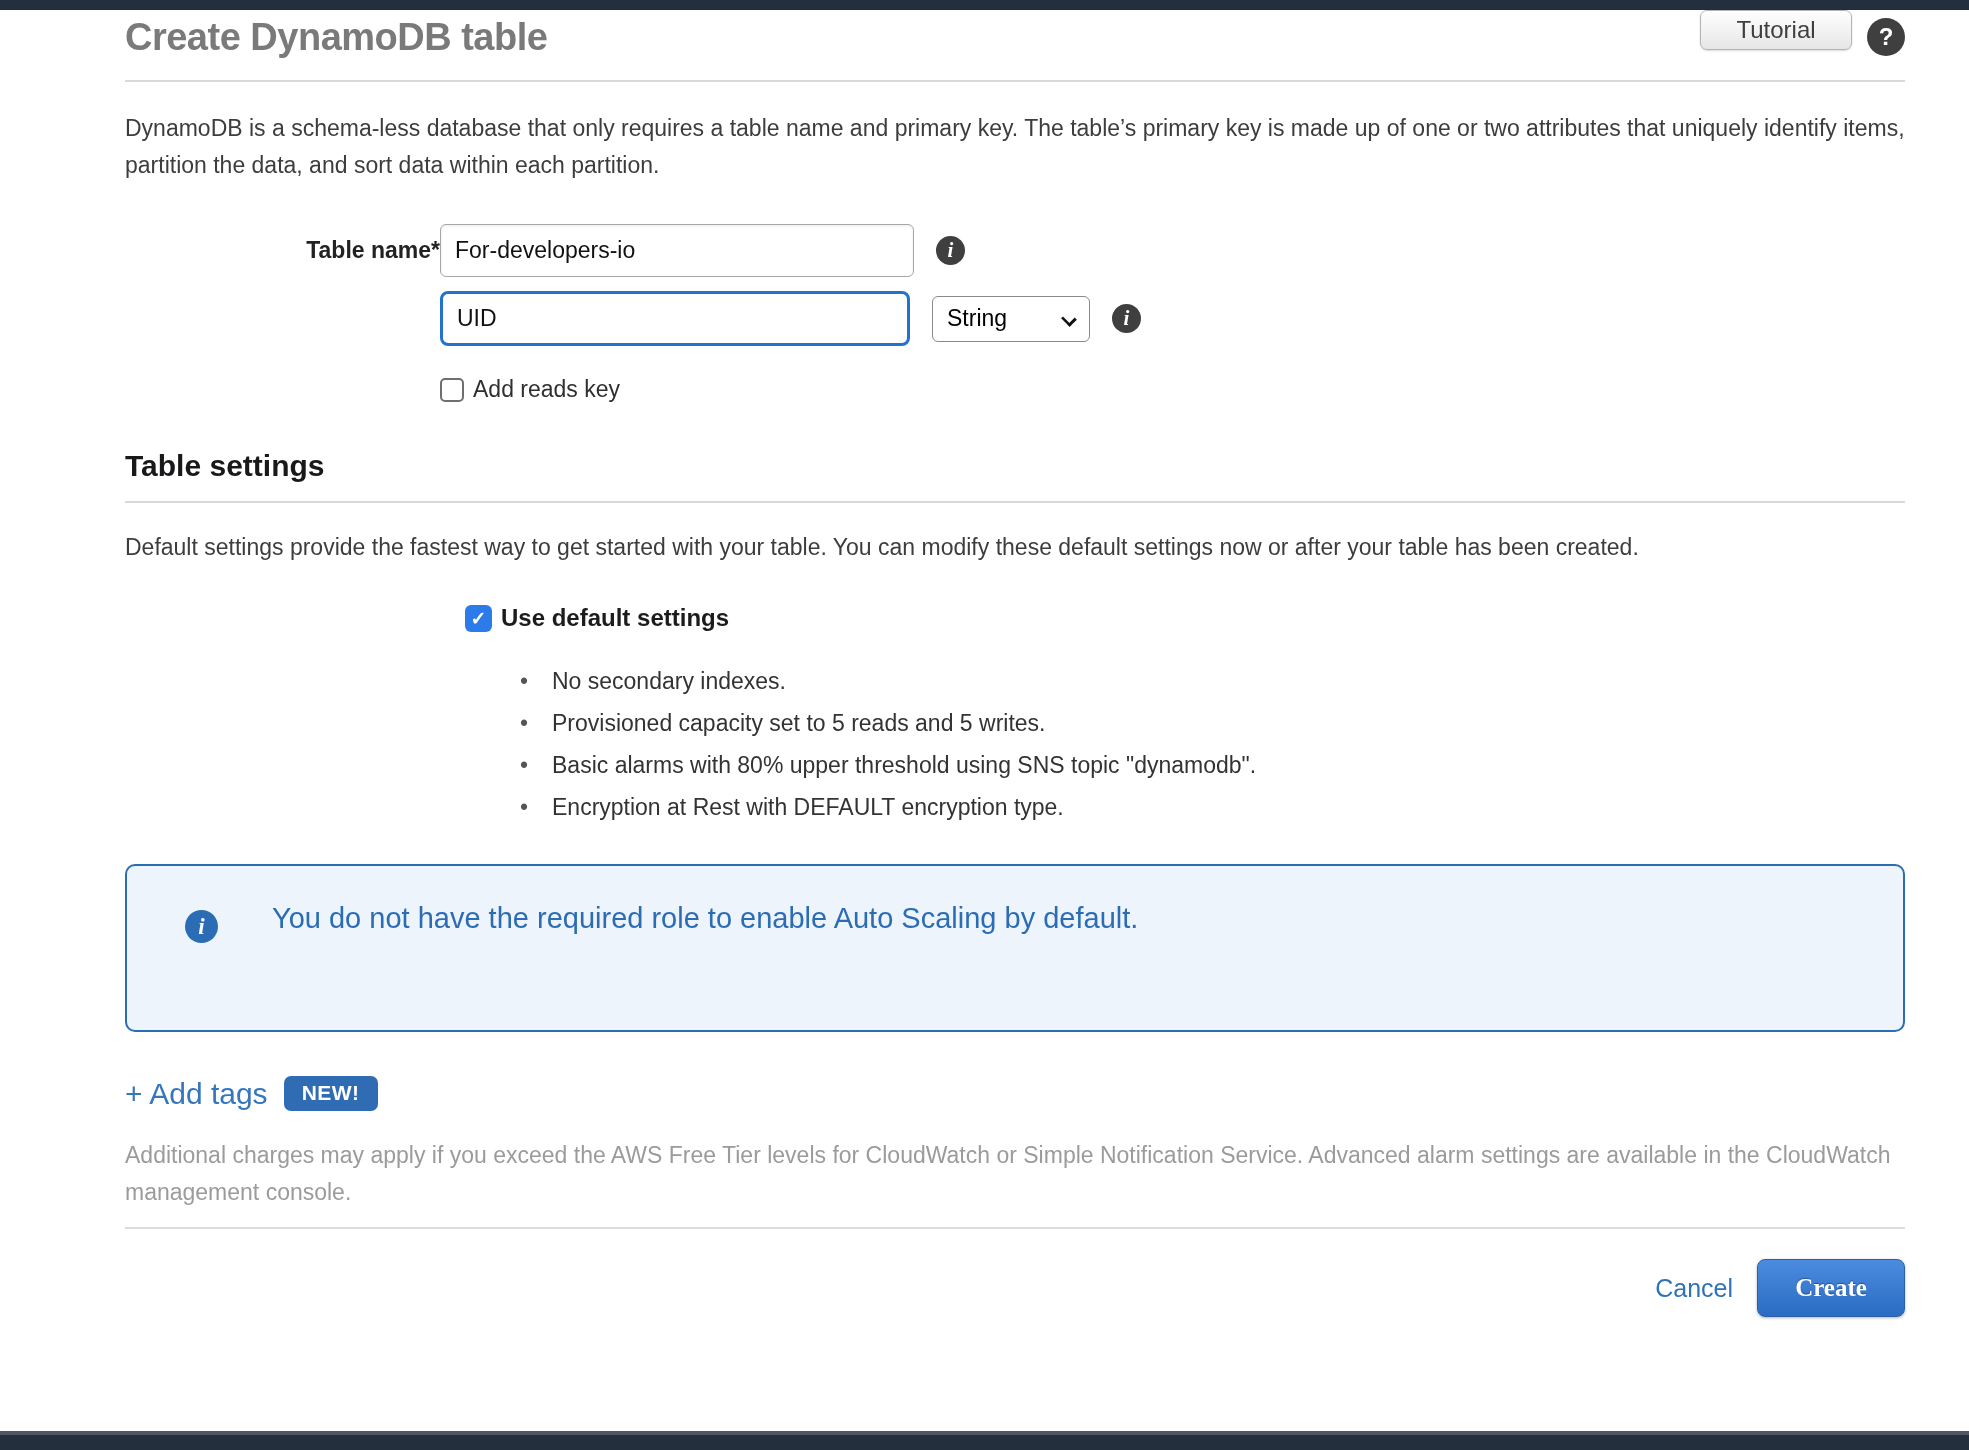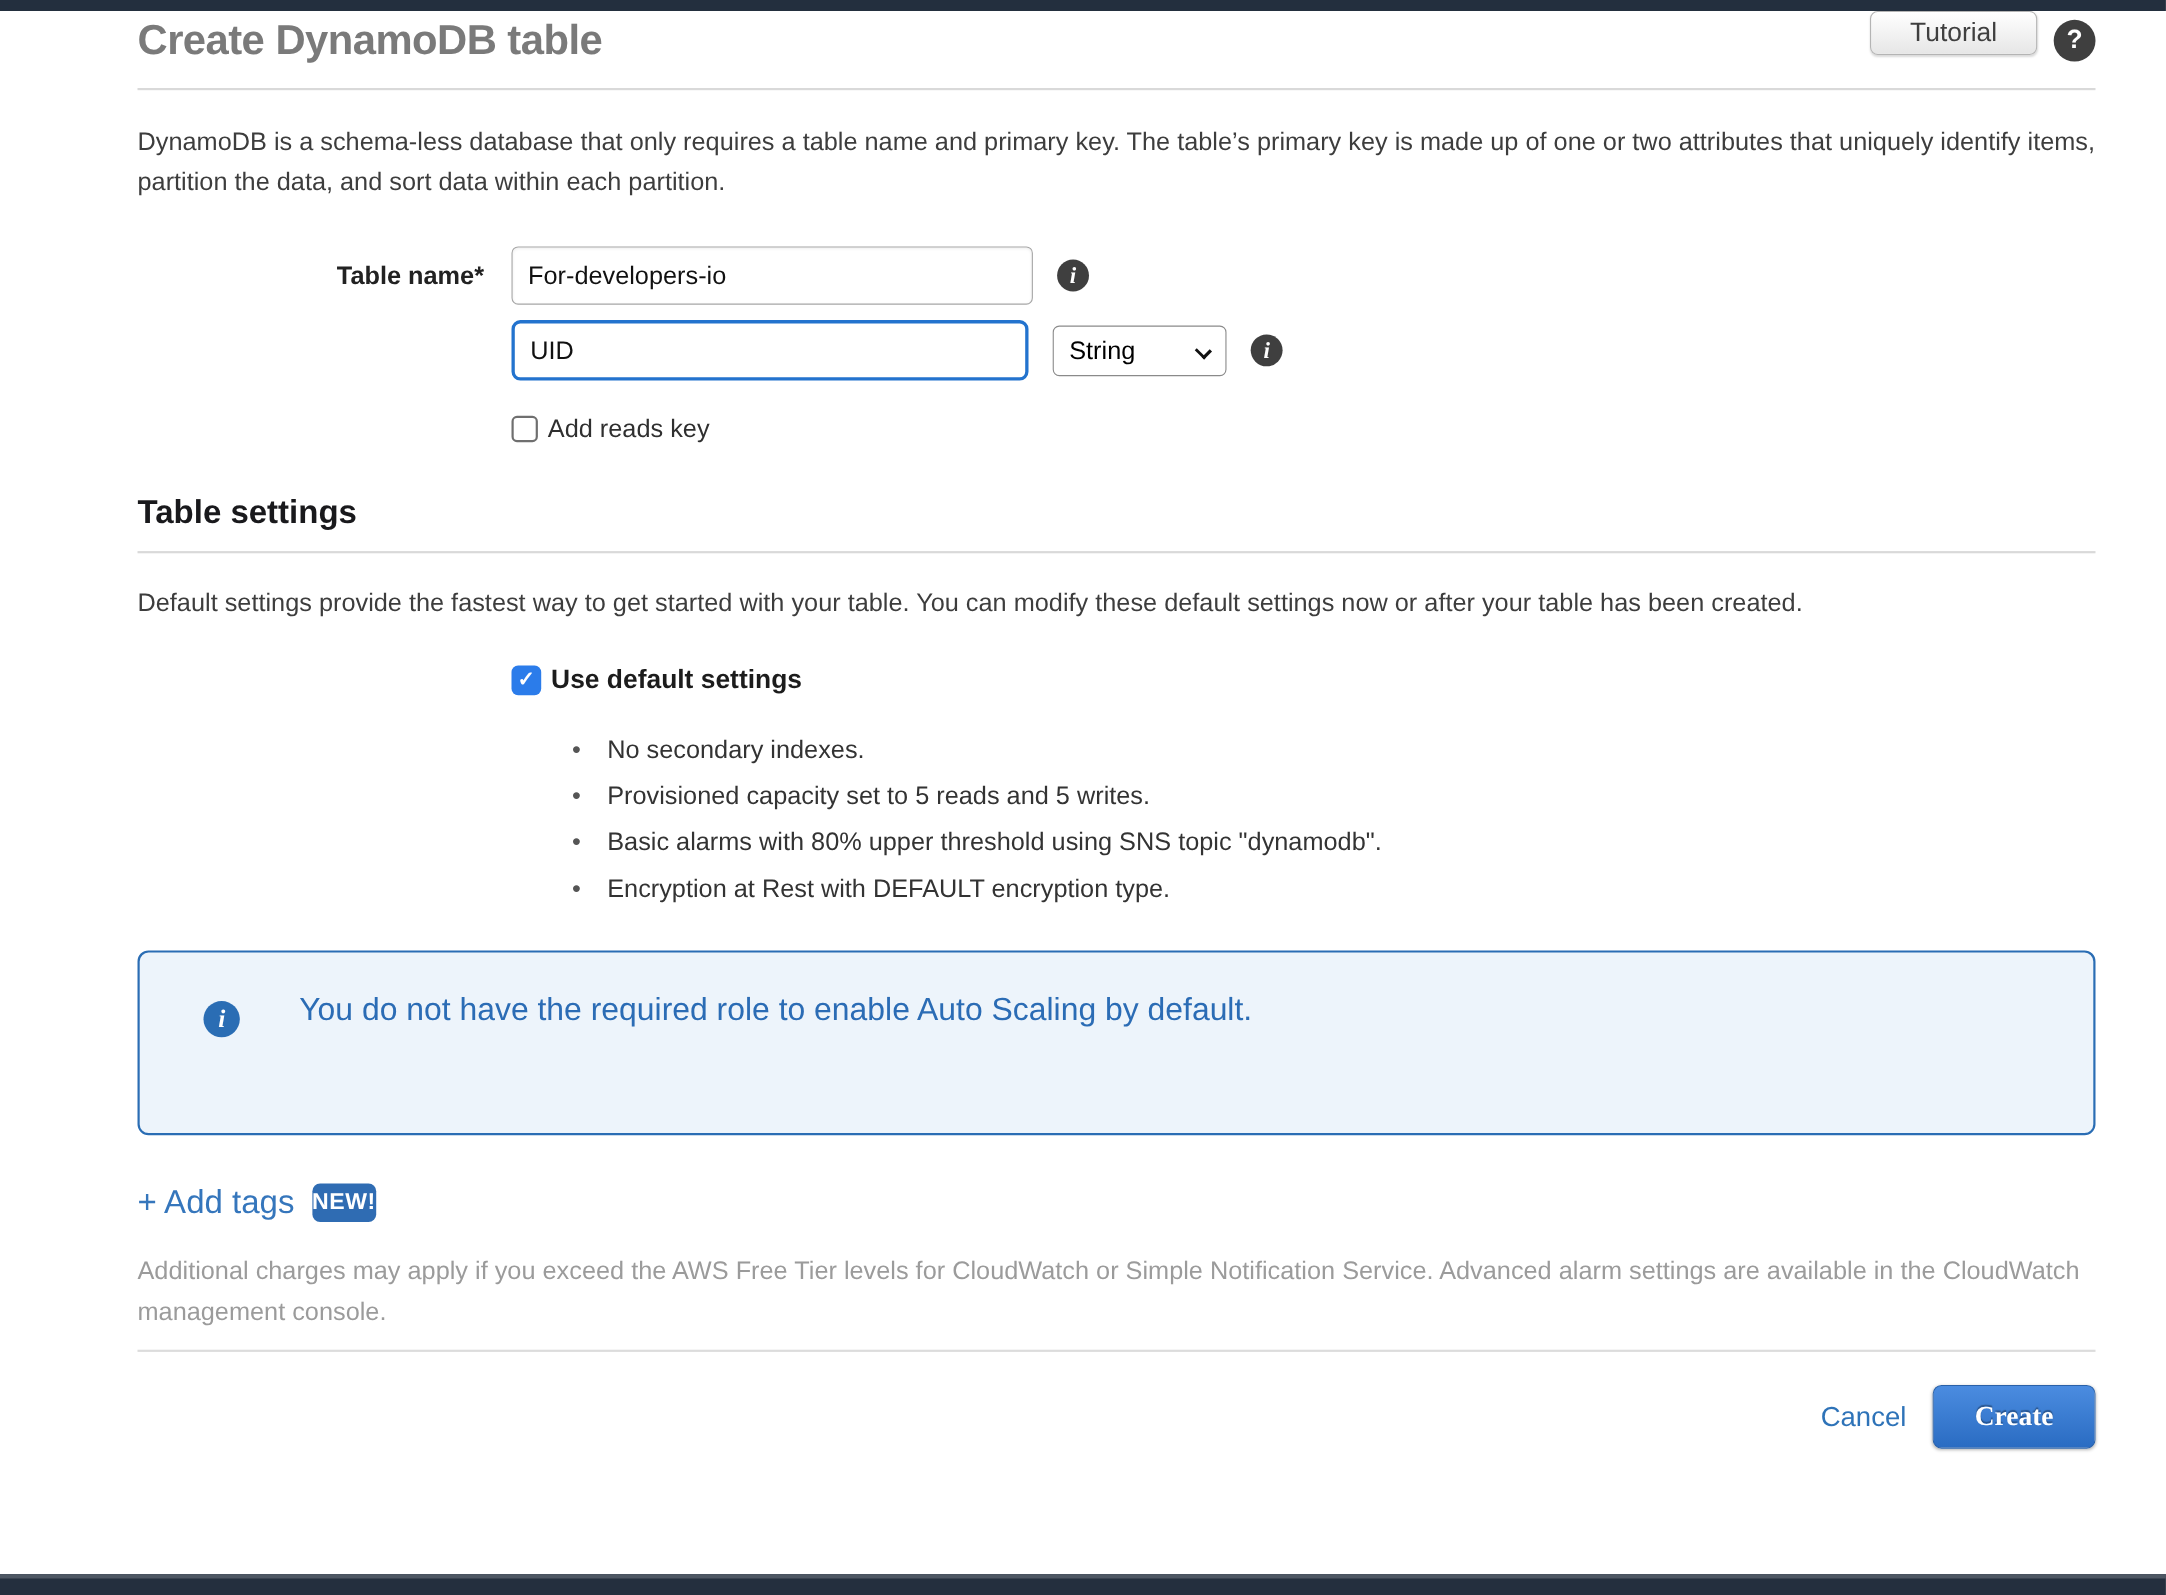--- a/index.html
+++ b/index.html
@@ -23,21 +23,21 @@
   .help-circle {
     position:absolute; top:8px; right:0; width:38px; height:38px; border-radius:50%;
     background:#3f3f3f; color:#fff; display:flex; align-items:center; justify-content:center;
     font-size:24px; font-weight:700; cursor:pointer;
   }
 
   .intro { margin:28px 0 0; max-width:1790px; font-size:23px; line-height:37px; color:#3d3d3d; }
 
   
   .form-area { margin-top:40px; }
-  .form-row { display:grid; grid-template-columns:315px 1fr; column-gap:25px; align-items:center; }
+  .form-row { display:grid; grid-template-columns:315px 1fr; align-items:center; }
   .form-label { font-size:23px; font-weight:700; color:#222; text-align:right; }
   .plain-cell { font-size:23px; color:#333; }
   .field-wrap { display:flex; align-items:center; }
   .text-input {
     width:474px; height:53px; padding:0 14px; font-family:"Liberation Sans", sans-serif;
     font-size:23px; color:#111; background:#fff; border:1px solid #a6a6a6; border-radius:6px;
     box-shadow:inset 0 1px 3px rgba(0,0,0,0.08); outline:none;
   }
   .text-input.focused { width:470px; height:55px; border:3px solid #2373ce; border-radius:8px; box-shadow:none; }
   .info-circle {
@@ -89,21 +89,21 @@
   }
   .alert-heading { margin:36px 0 0 145px; font-size:29px; color:#2b6cb5; }
   .alert-line2 { margin:11px 0 0 145px; font-size:23px; color:#3d3d3d; }
   .doc-link { color:#3576bc; text-decoration:none; cursor:pointer; }
 
   
   .add-tags { margin-top:44px; display:flex; align-items:center; }
   .add-tags-link { font-size:30px; color:#3576bc; text-decoration:none; cursor:pointer; }
   .new-badge {
     margin-left:16px; background:#2f6cb3; color:#fff; font-size:21px; font-weight:700;
-    padding:5px 0 6px; border-radius:7px; letter-spacing:0.5px;
+    padding:5px 18px 6px; border-radius:7px; letter-spacing:0.5px;
   }
   .footnote { margin:26px 0 0; max-width:1790px; font-size:23px; line-height:37px; color:#9b9b9b; }
   .rule-bottom { margin-top:16px; border-top:2px solid #dcdcdc; }
 
   
   .actions { margin-top:30px; display:flex; justify-content:flex-end; align-items:center; gap:24px; }
   .cancel-link { font-size:25px; color:#2e73b8; text-decoration:none; cursor:pointer; }
   .create-btn {
     width:148px; height:58px; border-radius:8px; border:1px solid #2a61a8;
     background:linear-gradient(#4b8ce0,#2a6cc2); color:#fff; font-family:Liberation Serif, serif;

